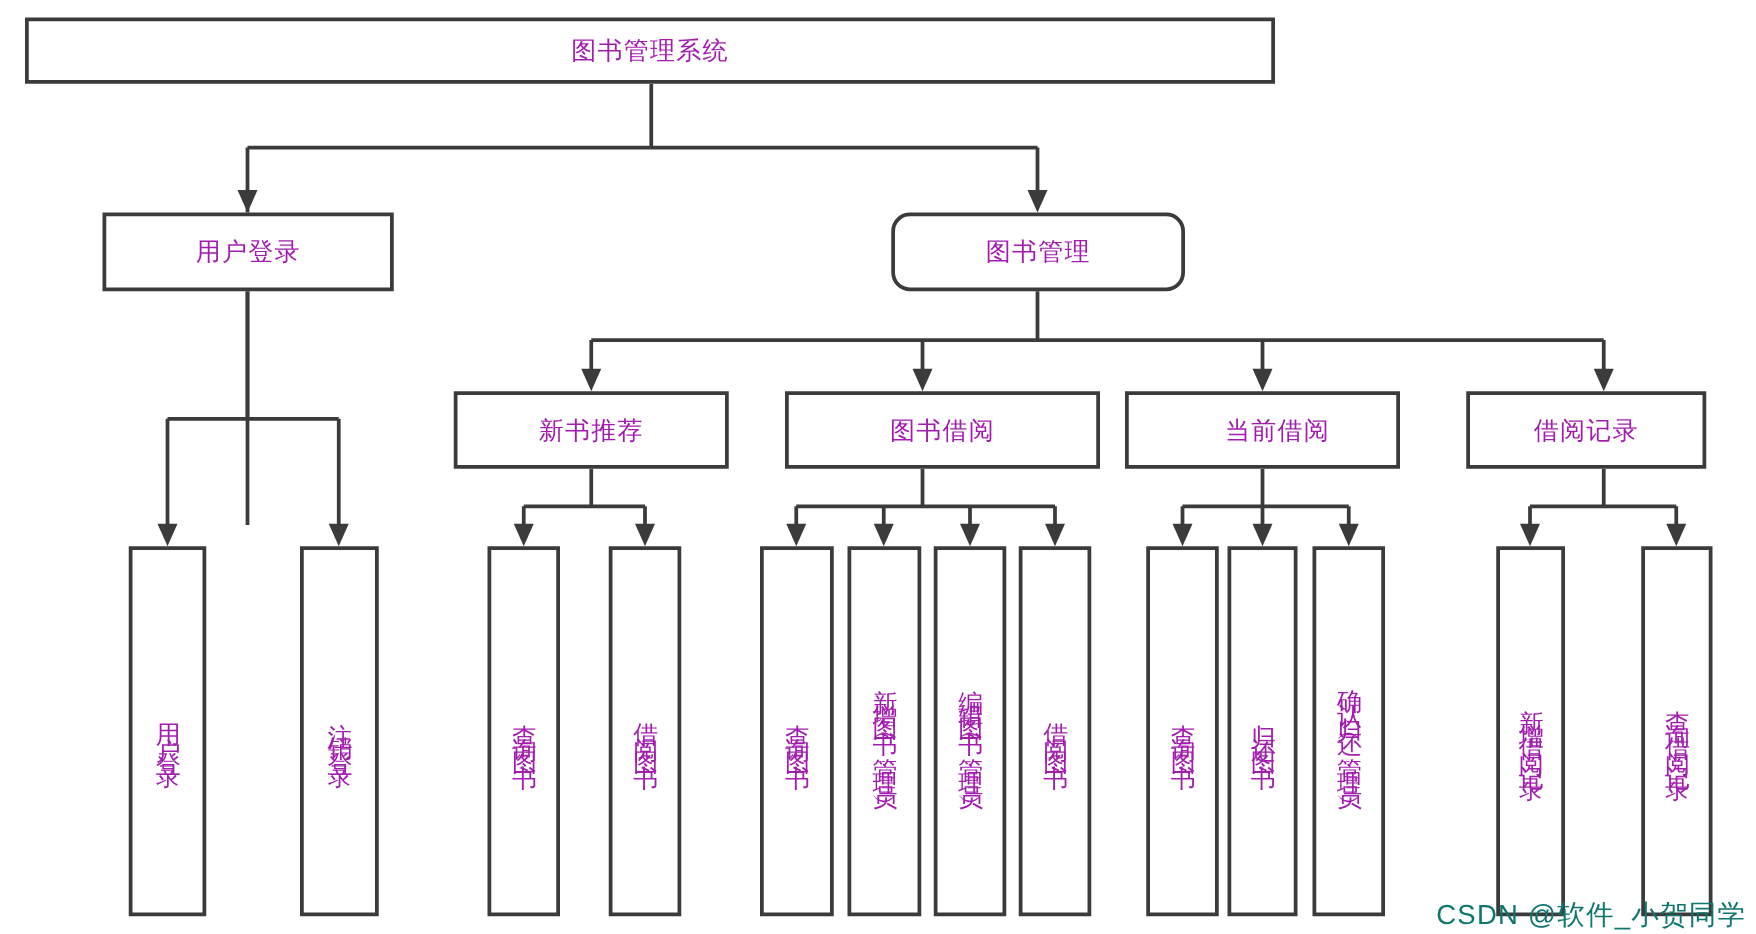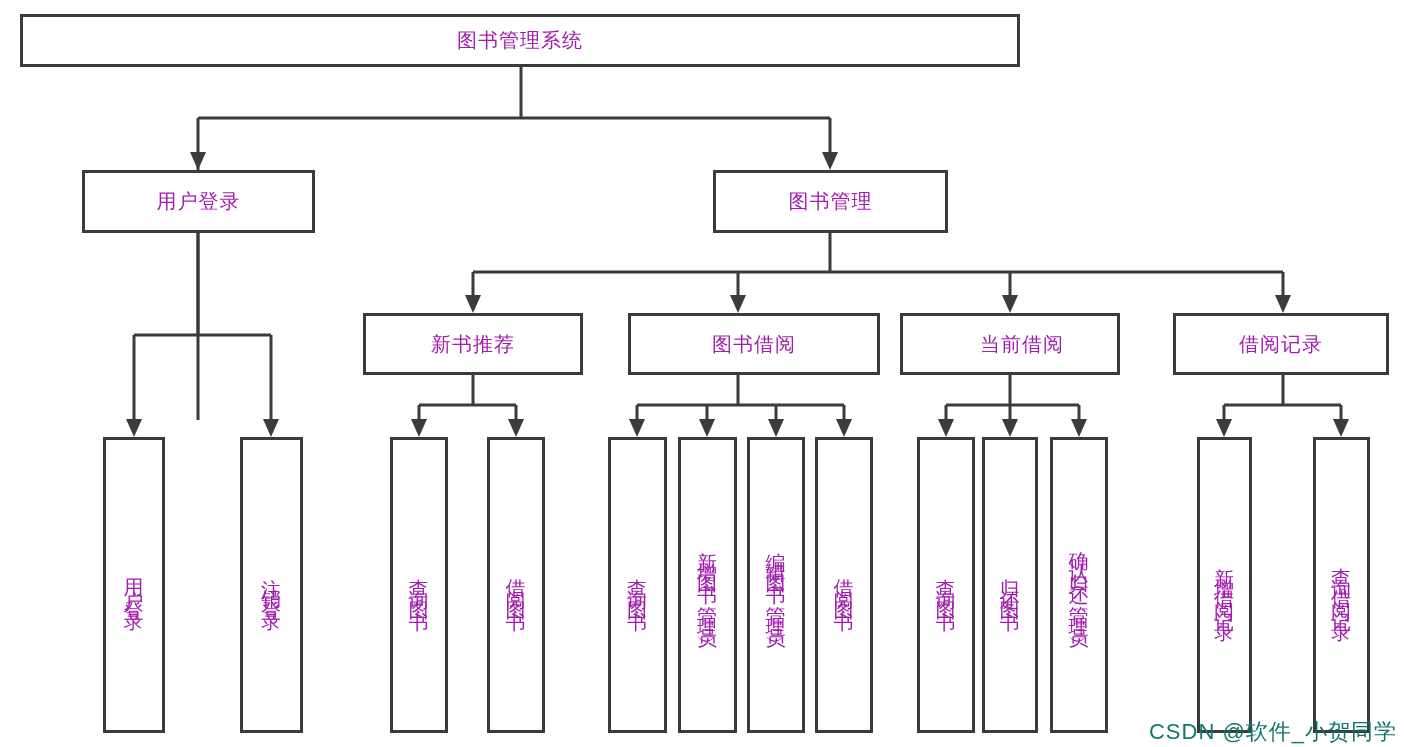--- a/index.html
+++ b/index.html
@@ -99,34 +99,34 @@
     </g>
   </svg>
 
   <div class="node" style="left:20px;top:14px;width:1000px;height:53px;">
     <span>图书管理系统</span>
   </div>
 
   <div class="node" style="left:82px;top:170px;width:233px;height:63px;">
     <span>用户登录</span>
   </div>
-  <div class="node" style="left:713px;top:170px;width:235px;height:63px;">
+  <div class="node" style="left:713px;top:170px;width:235px;height:63px;border-radius:15px;">
     <span>图书管理</span>
   </div>
 
   <div class="node" style="left:363px;top:313px;width:220px;height:62px;">
     <span>新书推荐</span>
   </div>
   <div class="node" style="left:628px;top:313px;width:252px;height:62px;">
     <span>图书借阅</span>
   </div>
   <div class="node" style="left:900px;top:313px;width:220px;height:62px;padding-left:24px;">
     <span>当前借阅</span>
   </div>
-  <div class="node" style="left:1173px;top:313px;width:216px;height:62px;">
+  <div class="node" style="left:1173px;top:313px;width:192px;height:62px;">
     <span>借阅记录</span>
   </div>
 
   <div class="node leaf" style="left:103px;top:437px;width:62px;height:296px;">
     <span class="vtext">用户登录</span>
   </div>
   <div class="node leaf" style="left:240px;top:437px;width:63px;height:296px;">
     <span class="vtext">注销登录</span>
   </div>
 

